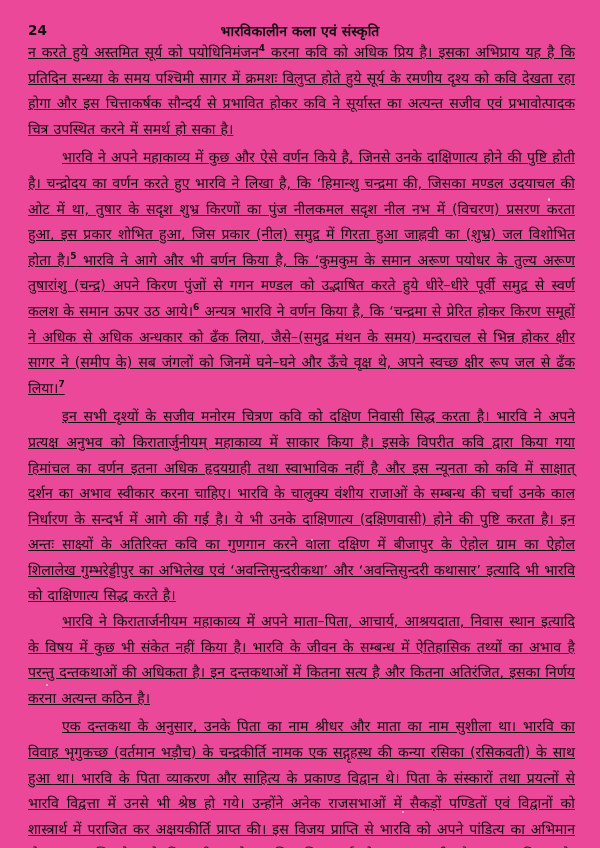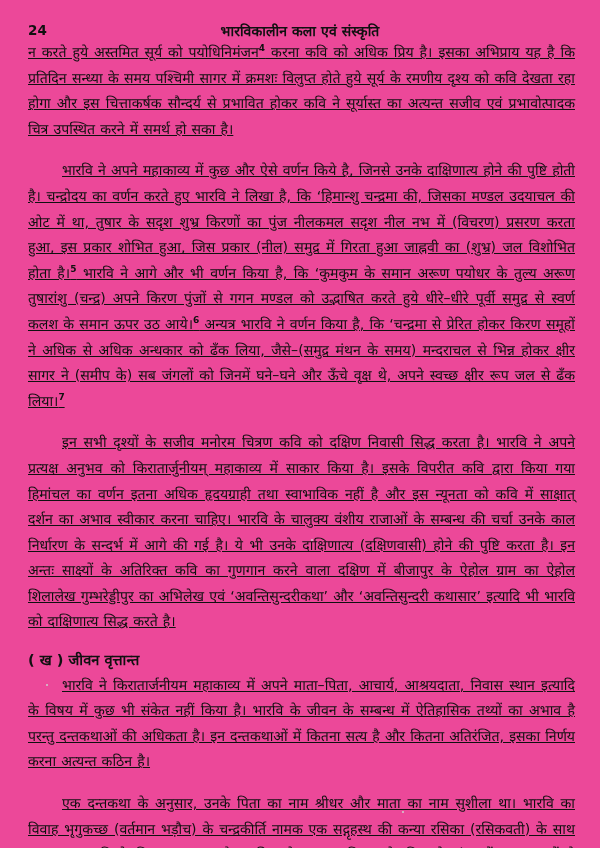--- a/index.html
+++ b/index.html
@@ -68,21 +68,21 @@
     text-align: justify;
     text-justify: inter-word;
     word-spacing: 0.6px;
     hyphens: none;
     text-decoration: underline;
   }
   p.para.indent {
     text-indent: 34px;
   }
   p.para + p.para {
-    margin-top: 16px;
+    margin-top: 3px;
   }
 
   .fn {
     font-size: 9px;
     vertical-align: super;
     line-height: 0;
     font-weight: bold;
   }
 
   h2.section-head {
@@ -111,21 +111,20 @@
     <span class="folio">24</span>
     <span class="head-title">भारविकालीन कला एवं संस्कृति</span>
   </div>
 
   <div class="body-col">
     <div id="group-before">
         <p class="para">न करते हुये अस्तमित सूर्य को पयोधिनिमंजन<sup class="fn">4</sup> करना कवि को अधिक प्रिय है। इसका अभिप्राय यह है कि प्रतिदिन सन्ध्या के समय पश्चिमी सागर में क्रमशः विलुप्त होते हुये सूर्य के रमणीय दृश्य को कवि देखता रहा होगा और इस चित्ताकर्षक सौन्दर्य से प्रभावित होकर कवि ने सूर्यास्त का अत्यन्त सजीव एवं प्रभावोत्पादक चित्र उपस्थित करने में समर्थ हो सका है।</p>
         <p class="para indent">भारवि ने अपने महाकाव्य में कुछ और ऐसे वर्णन किये है, जिनसे उनके दाक्षिणात्य होने की पुष्टि होती है। चन्द्रोदय का वर्णन करते हुए भारवि ने लिखा है, कि ‘हिमान्शु चन्द्रमा की, जिसका मण्डल उदयाचल की ओट में था, तुषार के सदृश शुभ्र किरणों का पुंज नीलकमल सदृश नील नभ में (विचरण) प्रसरण करता हुआ, इस प्रकार शोभित हुआ, जिस प्रकार (नील) समुद्र में गिरता हुआ जाह्नवी का (शुभ्र) जल विशोभित होता है।<sup class="fn">5</sup> भारवि ने आगे और भी वर्णन किया है, कि ‘कुमकुम के समान अरूण पयोधर के तुल्य अरूण तुषारांशु (चन्द्र) अपने किरण पुंजों से गगन मण्डल को उद्भाषित करते हुये धीरे–धीरे पूर्वी समुद्र से स्वर्ण कलश के समान ऊपर उठ आये।<sup class="fn">6</sup> अन्यत्र भारवि ने वर्णन किया है, कि ‘चन्द्रमा से प्रेरित होकर किरण समूहों ने अधिक से अधिक अन्धकार को ढँक लिया, जैसे–(समुद्र मंथन के समय) मन्दराचल से भिन्न होकर क्षीर सागर ने (समीप के) सब जंगलों को जिनमें घने–घने और ऊँचे वृक्ष थे, अपने स्वच्छ क्षीर रूप जल से ढँक लिया।<sup class="fn">7</sup></p>
         <p class="para indent">इन सभी दृश्यों के सजीव मनोरम चित्रण कवि को दक्षिण निवासी सिद्ध करता है। भारवि ने अपने प्रत्यक्ष अनुभव को किरातार्जुनीयम् महाकाव्य में साकार किया है। इसके विपरीत कवि द्वारा किया गया हिमांचल का वर्णन इतना अधिक हृदयग्राही तथा स्वाभाविक नहीं है और इस न्यूनता को कवि में साक्षात् दर्शन का अभाव स्वीकार करना चाहिए। भारवि के चालुक्य वंशीय राजाओं के सम्बन्ध की चर्चा उनके काल निर्धारण के सन्दर्भ में आगे की गई है। ये भी उनके दाक्षिणात्य (दक्षिणवासी) होने की पुष्टि करता है। इन अन्तः साक्ष्यों के अतिरिक्त कवि का गुणगान करने वाला दक्षिण में बीजापुर के ऐहोल ग्राम का ऐहोल शिलालेख गुम्भरेड्डीपुर का अभिलेख एवं ‘अवन्तिसुन्दरीकथा’ और ‘अवन्तिसुन्दरी कथासार’ इत्यादि भी भारवि को दाक्षिणात्य सिद्ध करते है।</p>
       </div>
-    <h2 class="section-head">( ख ) जीवन वृत्तान्त</h2>
     <div id="group-after">
         <p class="para indent">भारवि ने किरातार्जनीयम महाकाव्य में अपने माता–पिता, आचार्य, आश्रयदाता, निवास स्थान इत्यादि के विषय में कुछ भी संकेत नहीं किया है। भारवि के जीवन के सम्बन्ध में ऐतिहासिक तथ्यों का अभाव है परन्तु दन्तकथाओं की अधिकता है। इन दन्तकथाओं में कितना सत्य है और कितना अतिरंजित, इसका निर्णय करना अत्यन्त कठिन है।</p>
         <p class="para indent">एक दन्तकथा के अनुसार, उनके पिता का नाम श्रीधर और माता का नाम सुशीला था। भारवि का विवाह भृगुकच्छ (वर्तमान भड़ौच) के चन्द्रकीर्ति नामक एक सद्गृहस्थ की कन्या रसिका (रसिकवती) के साथ हुआ था। भारवि के पिता व्याकरण और साहित्य के प्रकाण्ड विद्वान थे। पिता के संस्कारों तथा प्रयत्नों से भारवि विद्वत्ता में उनसे भी श्रेष्ठ हो गये। उन्होंने अनेक राजसभाओं में सैकड़ों पण्डितों एवं विद्वानों को शास्त्रार्थ में पराजित कर अक्षयकीर्ति प्राप्त की। इस विजय प्राप्ति से भारवि को अपने पांडित्य का अभिमान हो गया था। जिससे उनके पिता श्रीधर को अत्यधिक चिन्ता हुई। वे परम अनुभवी और प्रकाण्ड विद्वान थे। अतः वे पाण्डित्य ही नहीं उन्नति का समूल उच्छेद करने वाले अपने पुत्र के गर्वांकुर को शीघ्रातिशीघ्र समूल नष्ट करने का निश्चय किया। एक दिन उन्होंने भारवि को बुलाकर नैतिकता एवं मानवीय दुर्गुणों की बातें</p>
       </div>
   </div>
 
   <span class="speckle" style="left:311px;top:539px;width:2px;height:2px;"></span>
   <span class="speckle" style="left:548px;top:198px;width:2px;height:3px;"></span>
   <span class="speckle" style="left:402px;top:811px;width:2px;height:2px;"></span>
   <span class="speckle" style="left:46px;top:684px;width:2px;height:2px;"></span>

